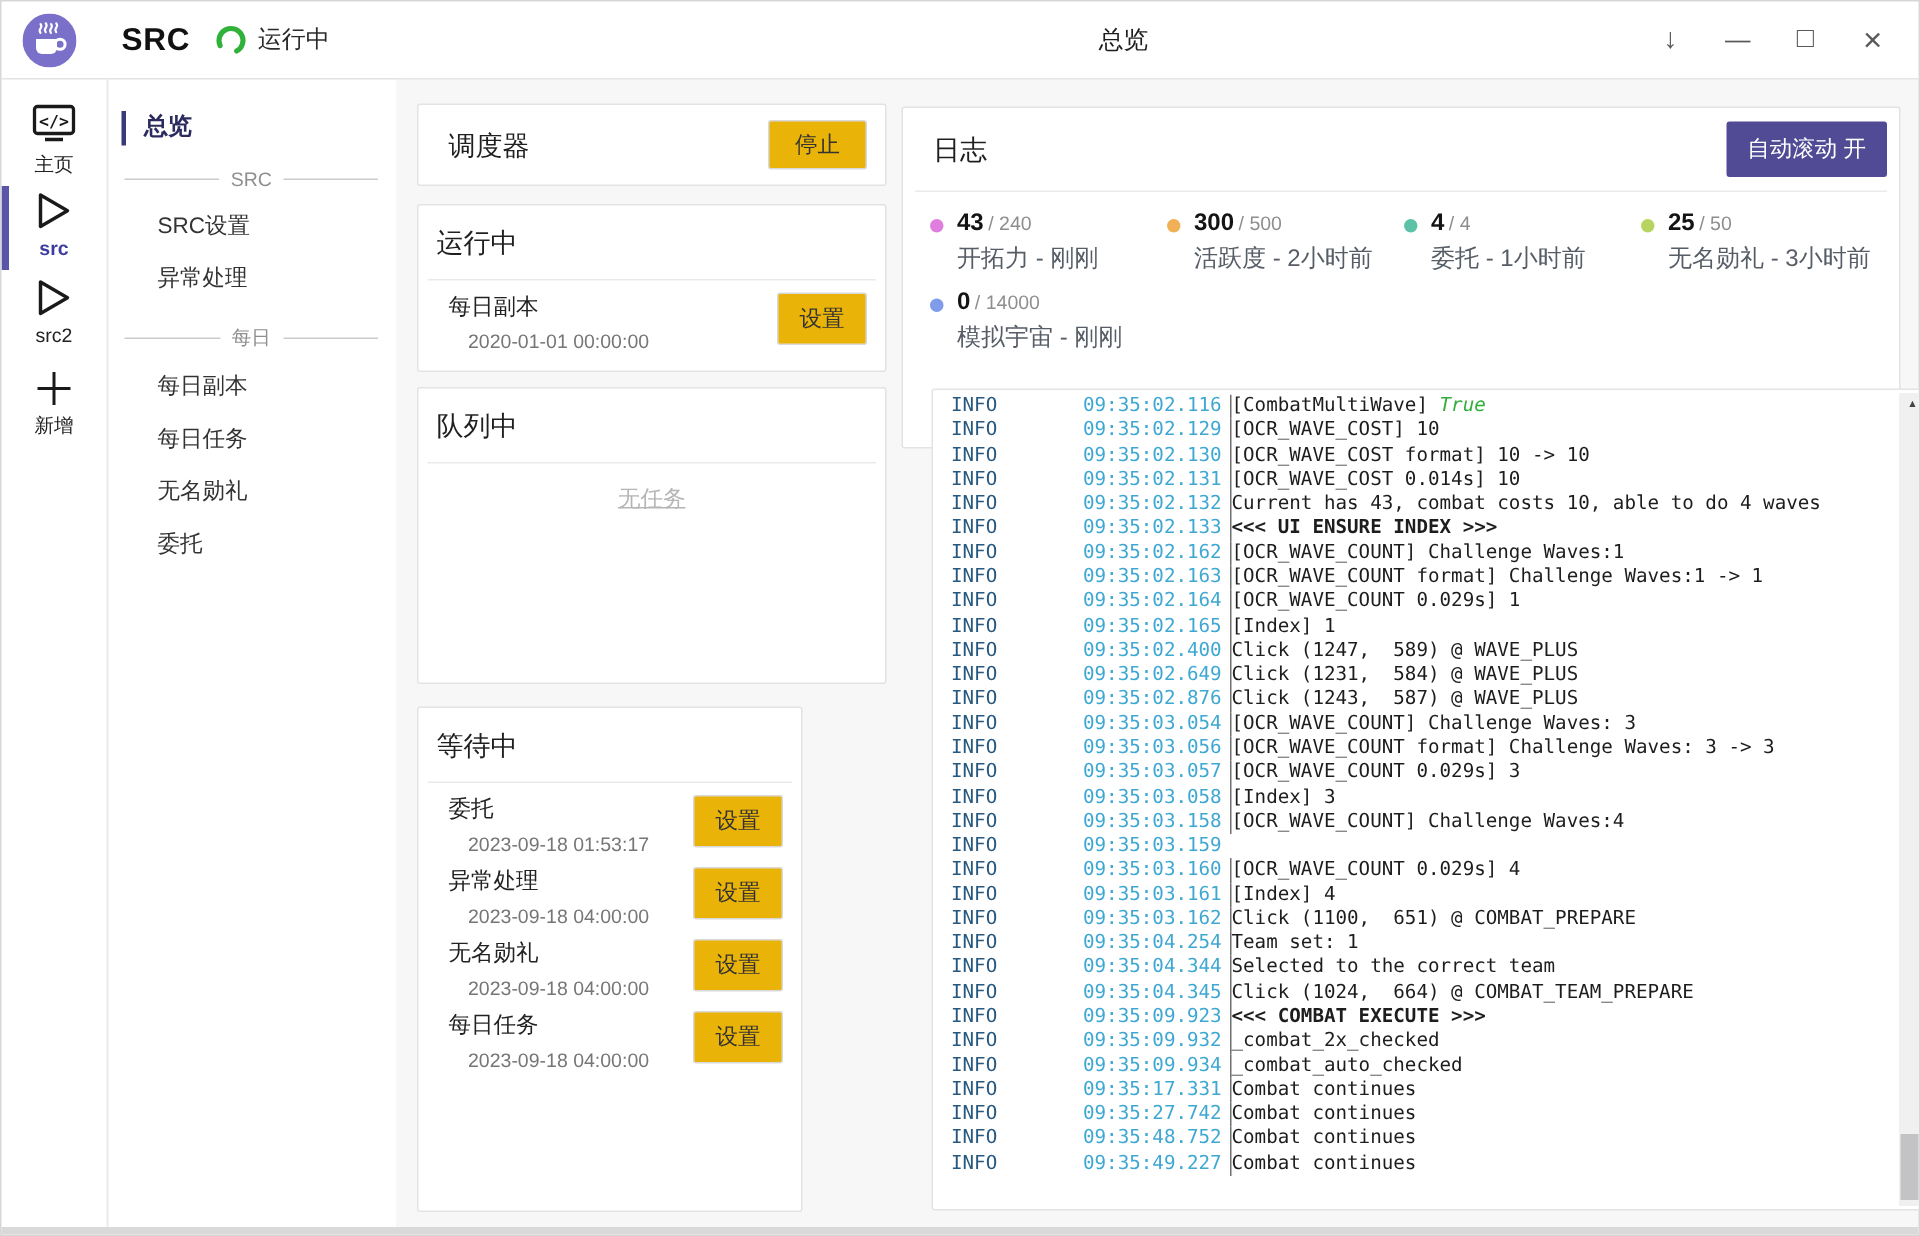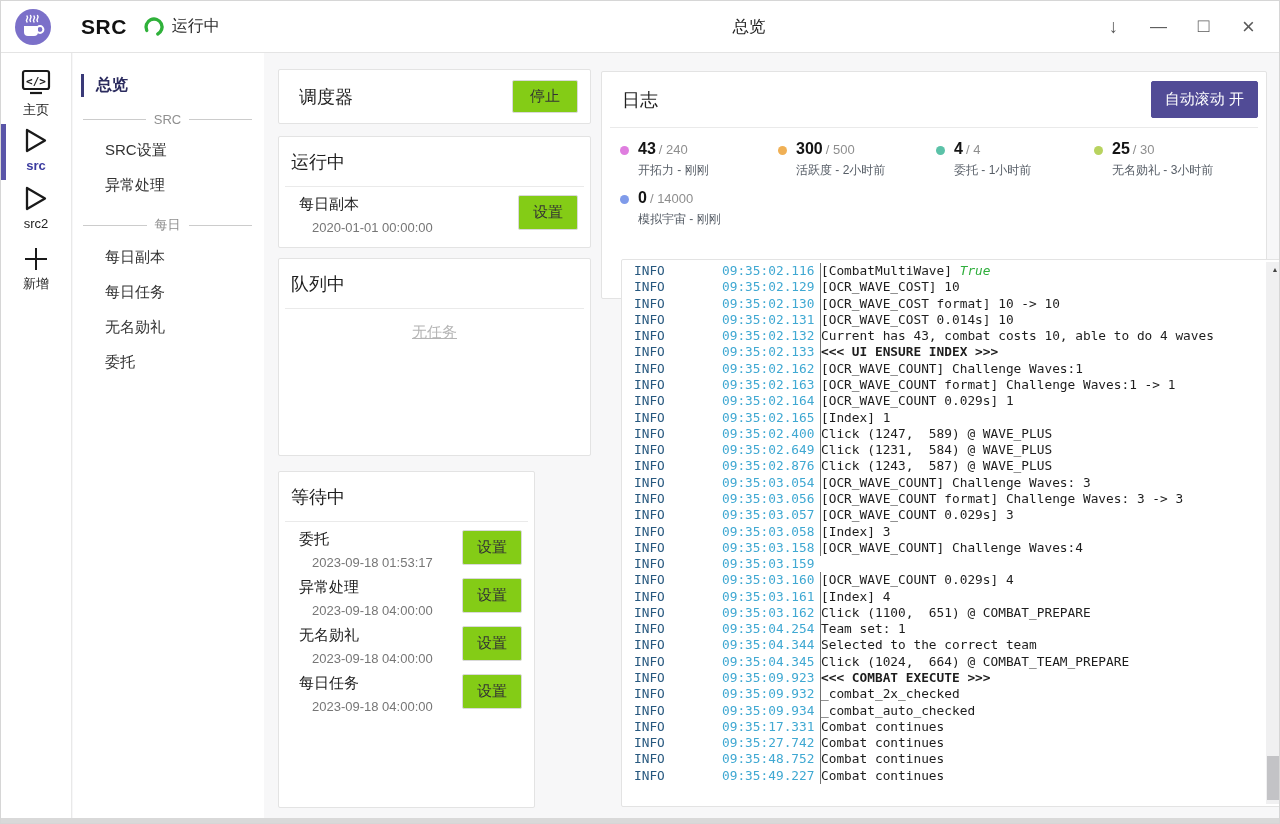--- a/index.html
+++ b/index.html
@@ -45,21 +45,21 @@
                   font-size:13px; }
   .menu-divider::before, .menu-divider::after { content:""; flex:1; border-top:1px solid #ccc; }
   .menu-divider span { padding:0 8px; }
   .menu-item { padding:8px 0 8px 32px; font-size:15px; color:#333; }
 
   
   .card { position:absolute; background:#fff; border:1px solid #e3e3e3; border-radius:2px; }
   .card-head { display:flex; align-items:center; margin:0 6px; padding:13px 0 12px 6px;
                border-bottom:1px solid #eaeaea; }
   .card-title { font-size:18px; color:#1f1f1f; }
-  .btn { background:#84cc16; border:1px solid #d9d9d9; border-radius:2px; color:#333;
+  .btn { background:#eab308; border:1px solid #d9d9d9; border-radius:2px; color:#333;
          font-size:15px; font-family:inherit; cursor:pointer; }
   .btn-stop { margin-left:auto; padding:6px 17px; }
   .btn-setting { padding:7px 14px; }
   .btn-primary { margin-left:auto; background:#514b96; border:1px solid #514b96; color:#fff;
                  font-size:15px; padding:8px 13px; border-radius:2px; font-family:inherit; cursor:pointer; }
 
   .card-scheduler { left:277px; top:68px; width:313px; height:55px; display:flex;
                     align-items:center; padding:0 12px 0 20px; }
   .card-scheduler .card-title { font-size:18px; }
 
@@ -74,21 +74,21 @@
   .empty-text { text-align:center; color:#b5b5b5; font-size:15px; margin-top:14px;text-decoration:underline; }
 
   
   .card-log { left:600px; top:70px; width:666px; height:228px; }
   .card-log .card-head { margin:0 8px; padding:9px 0 9px 12px; }
   .dash { display:flex; flex-wrap:wrap; padding:12px 0 0 18px; }
   .dash-item { width:158px; display:flex; margin-bottom:10px; }
   .dash-dot { width:9px; height:9px; border-radius:50%; margin:6px 9px 0 0; flex:0 0 auto; }
   .dash-value { font-size:16px; font-weight:bold; color:#141414; }
   .dash-total { font-size:13px; font-weight:normal; color:#8e8e8e; margin-left:3px; }
-  .dash-label { font-size:12px; color:#565d66; margin-top:4px; }
+  .dash-label { font-size:16px; color:#565d66; margin-top:4px; }
 
   
   .logview { left:620px; top:258px; width:666px; height:548px; overflow:hidden; }
   .log-lines { position:absolute; top:3px; left:12px; right:24px; bottom:3px; overflow:hidden;
                font-family:"DejaVu Sans Mono","Liberation Mono",monospace; font-size:12.8px; }
   .log-line { display:flex; line-height:16.28px; white-space:pre; }
   .lvl { width:88px; color:#27587f; flex:0 0 auto; }
   .ts  { width:98px; color:#3fa8d2; flex:0 0 auto; }
   .msg { border-left:1px solid #707070; padding-left:0; color:#1d1d1d; }
   .msg.b { font-weight:bold; }
@@ -267,21 +267,21 @@
       <div class="dash-item">
         <span class="dash-dot" style="background: rgb(91, 194, 168);"></span>
         <div>
           <span class="dash-value">4</span><span class="dash-total">/ 4</span>
           <div class="dash-label">委托 - 1小时前</div>
         </div>
       </div>
       <div class="dash-item">
         <span class="dash-dot" style="background: rgb(184, 211, 95);"></span>
         <div>
-          <span class="dash-value">25</span><span class="dash-total">/ 30</span>
+          <span class="dash-value">25</span><span class="dash-total">/ 50</span>
           <div class="dash-label">无名勋礼 - 3小时前</div>
         </div>
       </div>
       <div class="dash-item">
         <span class="dash-dot" style="background: rgb(127, 155, 234);"></span>
         <div>
           <span class="dash-value">0</span><span class="dash-total">/ 14000</span>
           <div class="dash-label">模拟宇宙 - 刚刚</div>
         </div>
       </div>

